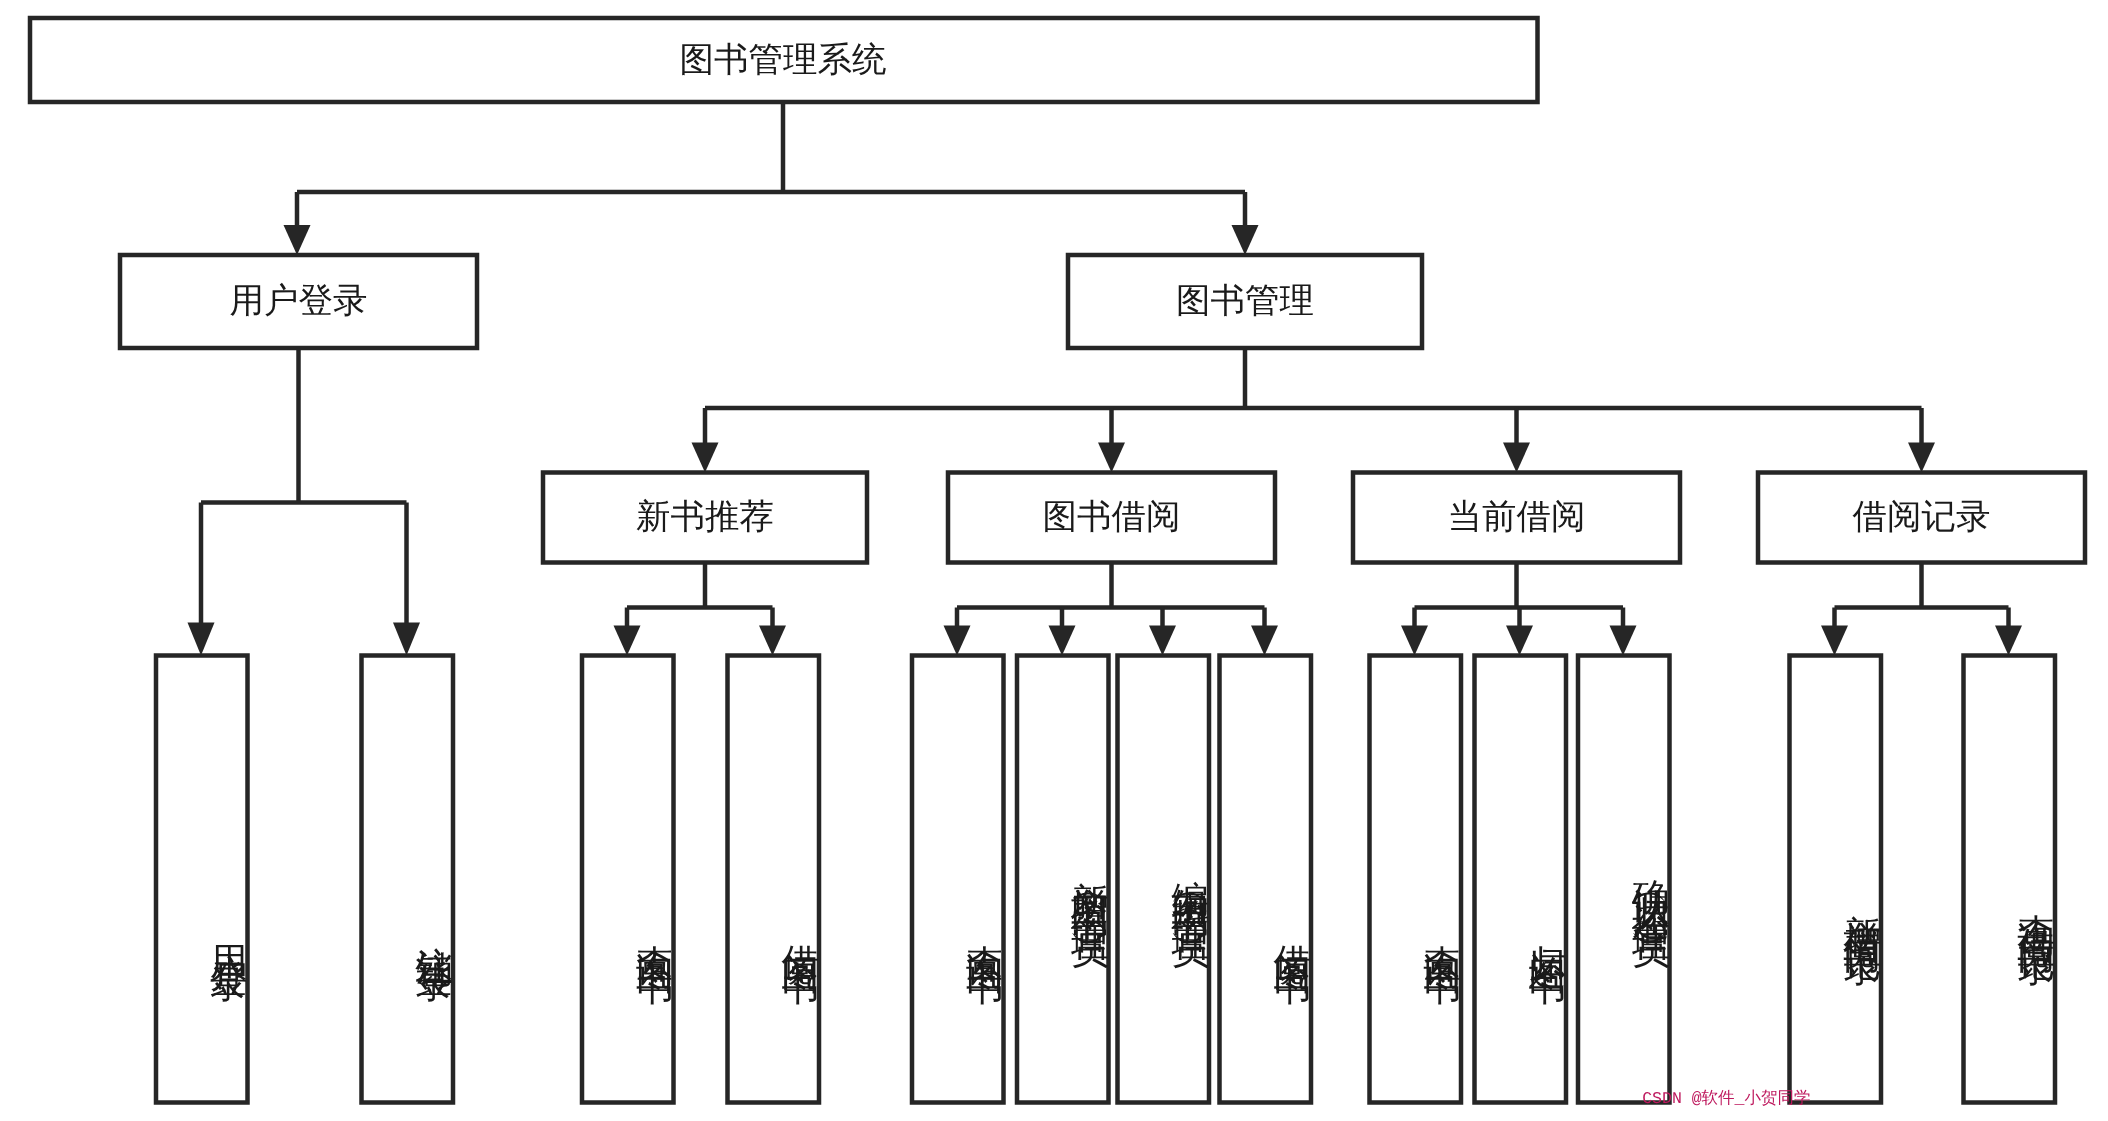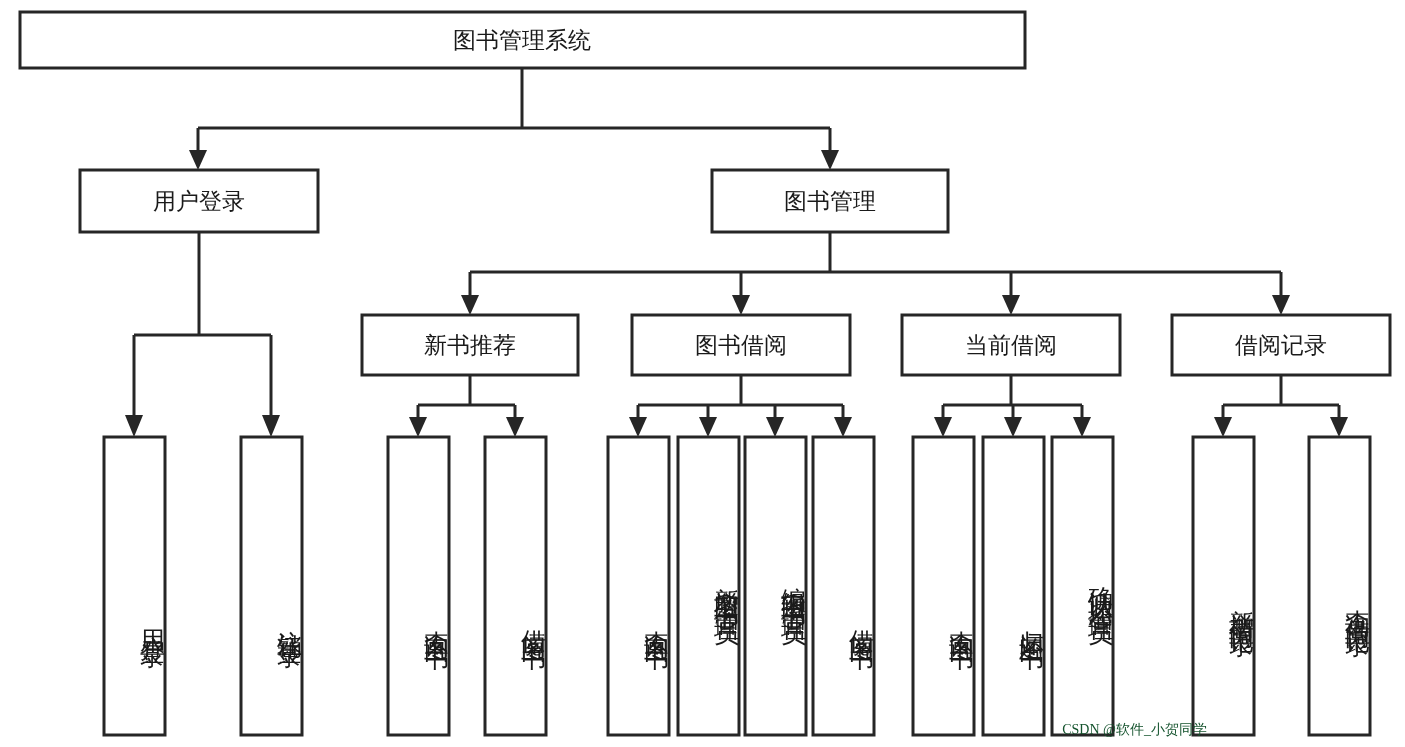--- a/index.html
+++ b/index.html
@@ -60,23 +60,23 @@
     white-space: nowrap;
     display: flex;
     align-items: flex-start;
     justify-content: center;
     user-select: none;
   }
   .watermark {
     position: absolute;
     right: 8px;
     bottom: 8px;
-    font-family: Liberation Serif, serif;
-    font-size: 14px;
-    color: #14532d;
+    font-family: Liberation Mono, monospace;
+    font-size: 11px;
+    color: #be185d;
     white-space: nowrap;
     user-select: none;
   }
 </style>
 </head>
 <body>
 
 <div id="diagram-root">
 
   <svg id="tree-svg" viewBox="0 0 1405 747">

